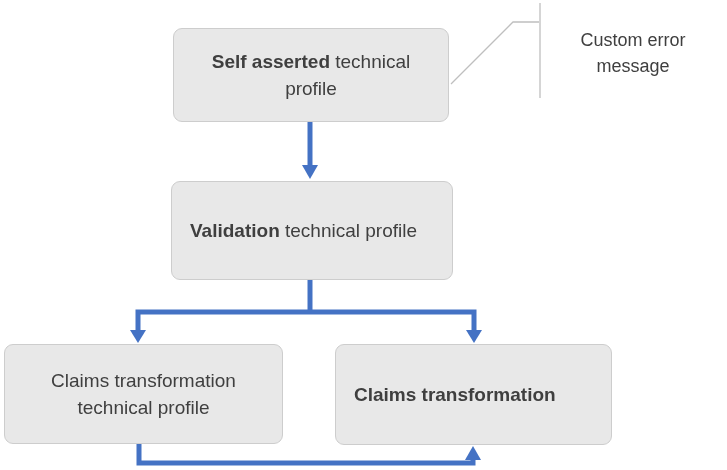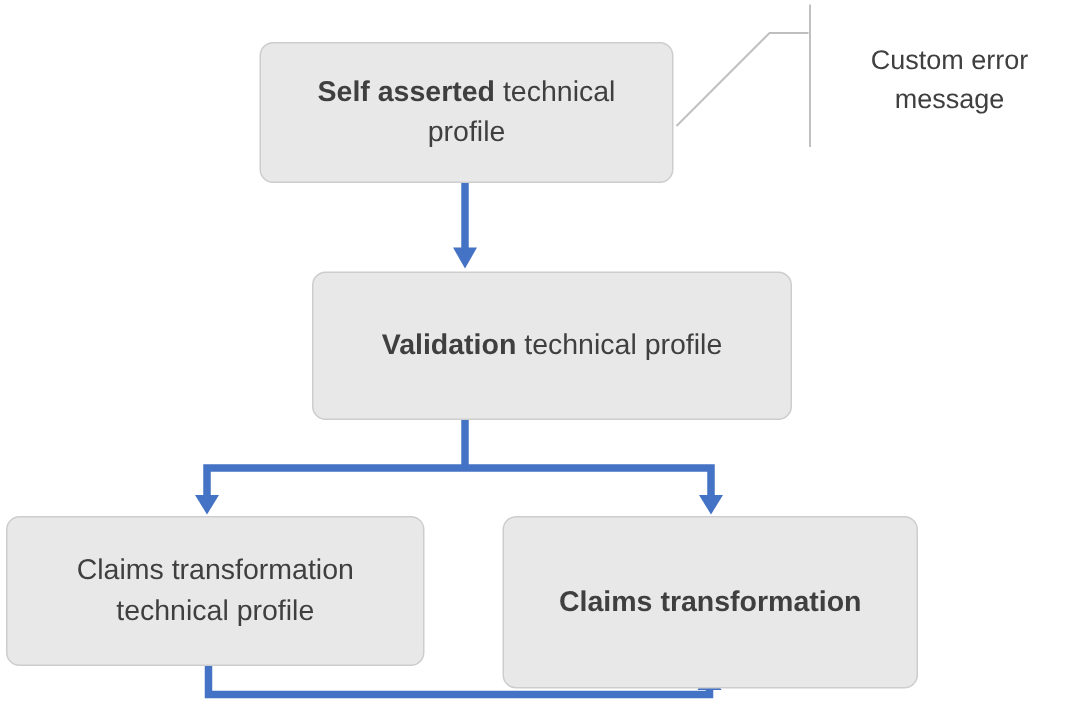--- a/index.html
+++ b/index.html
@@ -29,32 +29,31 @@
   .arrow { fill: none; stroke: var(--arrow-blue); stroke-width: 5; }
   .head  { fill: var(--arrow-blue); stroke: none; }
   .callout-line { fill: none; stroke: var(--callout-line); stroke-width: 1.3; }
   .box {
     position: absolute;
     background: var(--box-fill);
     border: 1.6px solid var(--box-border);
     border-radius: 9px;
     display: flex;
     align-items: center;
-    justify-content: center;
     text-align: center;
     color: var(--text);
     font-size: 19px;
     line-height: 27px;
     padding: 0 18px;
   }
   .box .b { font-weight: bold; }
   .box-top    { left: 173px; top: 28px;  width: 276px; height: 94px;  }
-  .box-mid    { left: 171px; top: 181px; width: 320px; height: 99px; margin-left: 37px;  }
+  .box-mid    { left: 171px; top: 181px; width: 282px; height: 99px;  }
   .box-left   { left: 4px;   top: 330px; width: 279px; height: 100px; margin-top: 14px; }
-  .box-right  { left: 335px; top: 344px; width: 277px; height: 115px; }
+  .box-right  { left: 335px; top: 344px; width: 277px; height: 101px; }
   .callout-text {
     position: absolute;
     left: 546px; top: 27px;
     width: 174px;
     text-align: center;
     color: var(--text);
     font-size: 18px;
     line-height: 26px;
   }
 </style>

